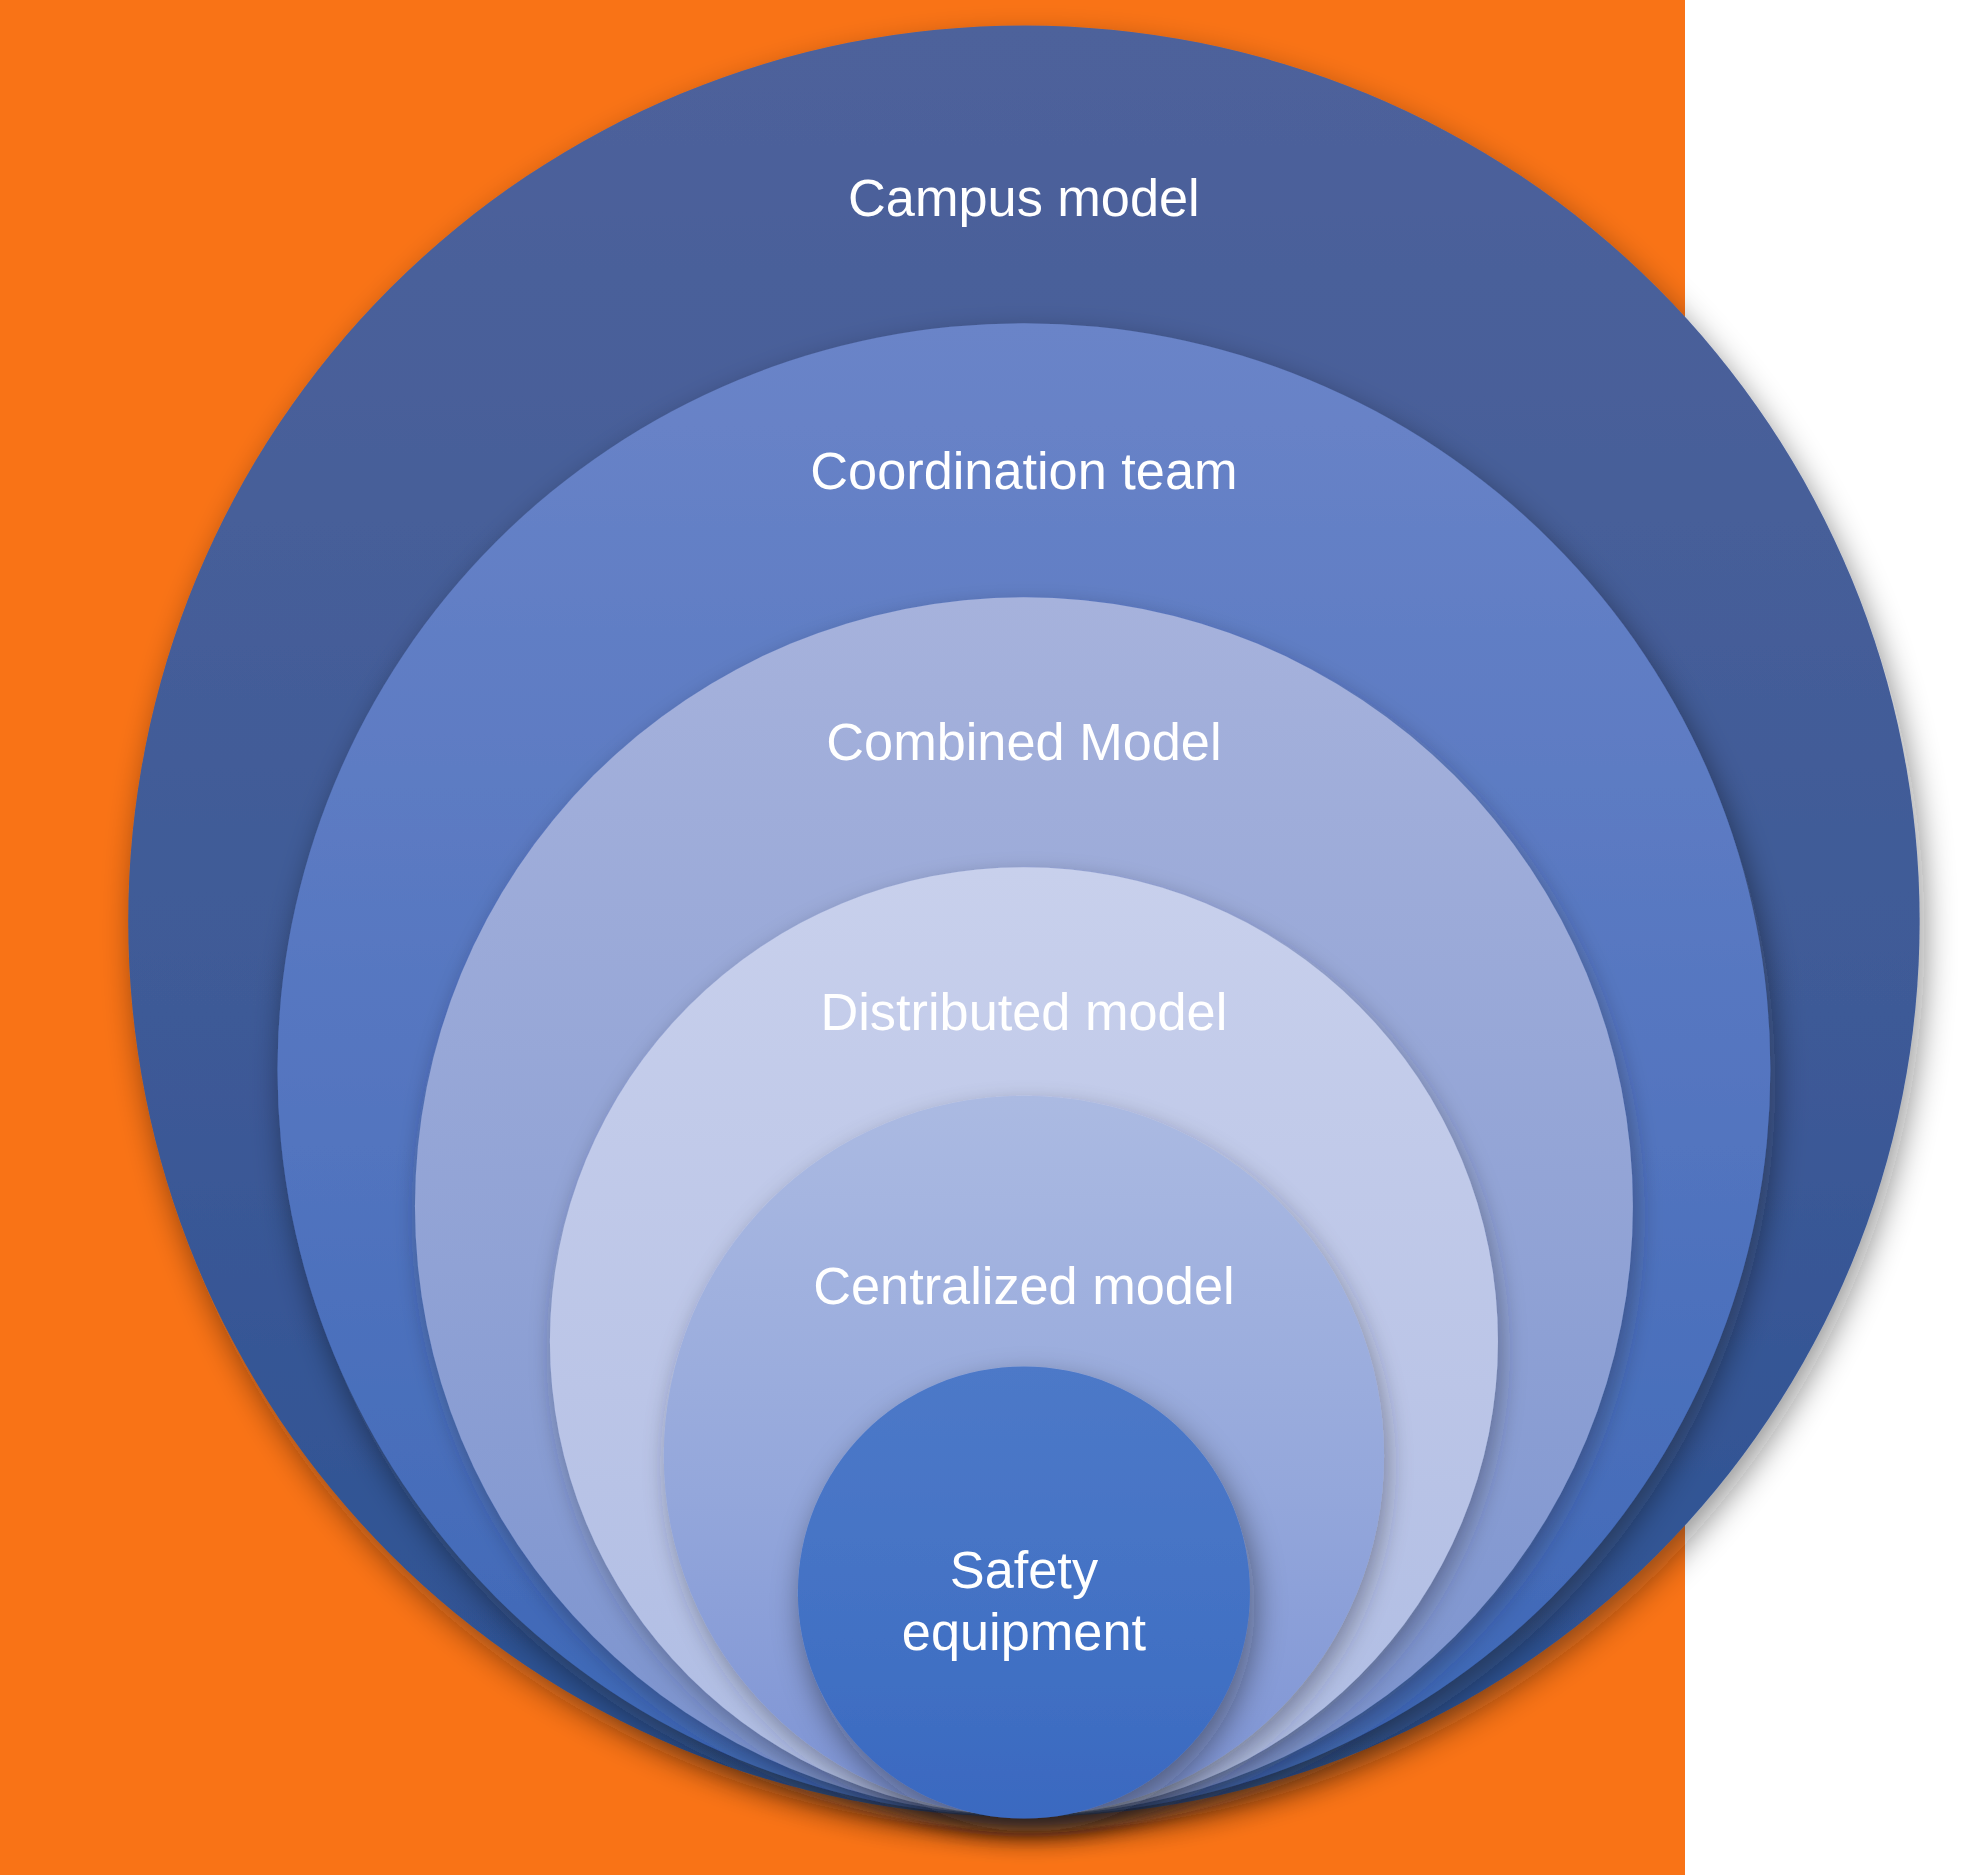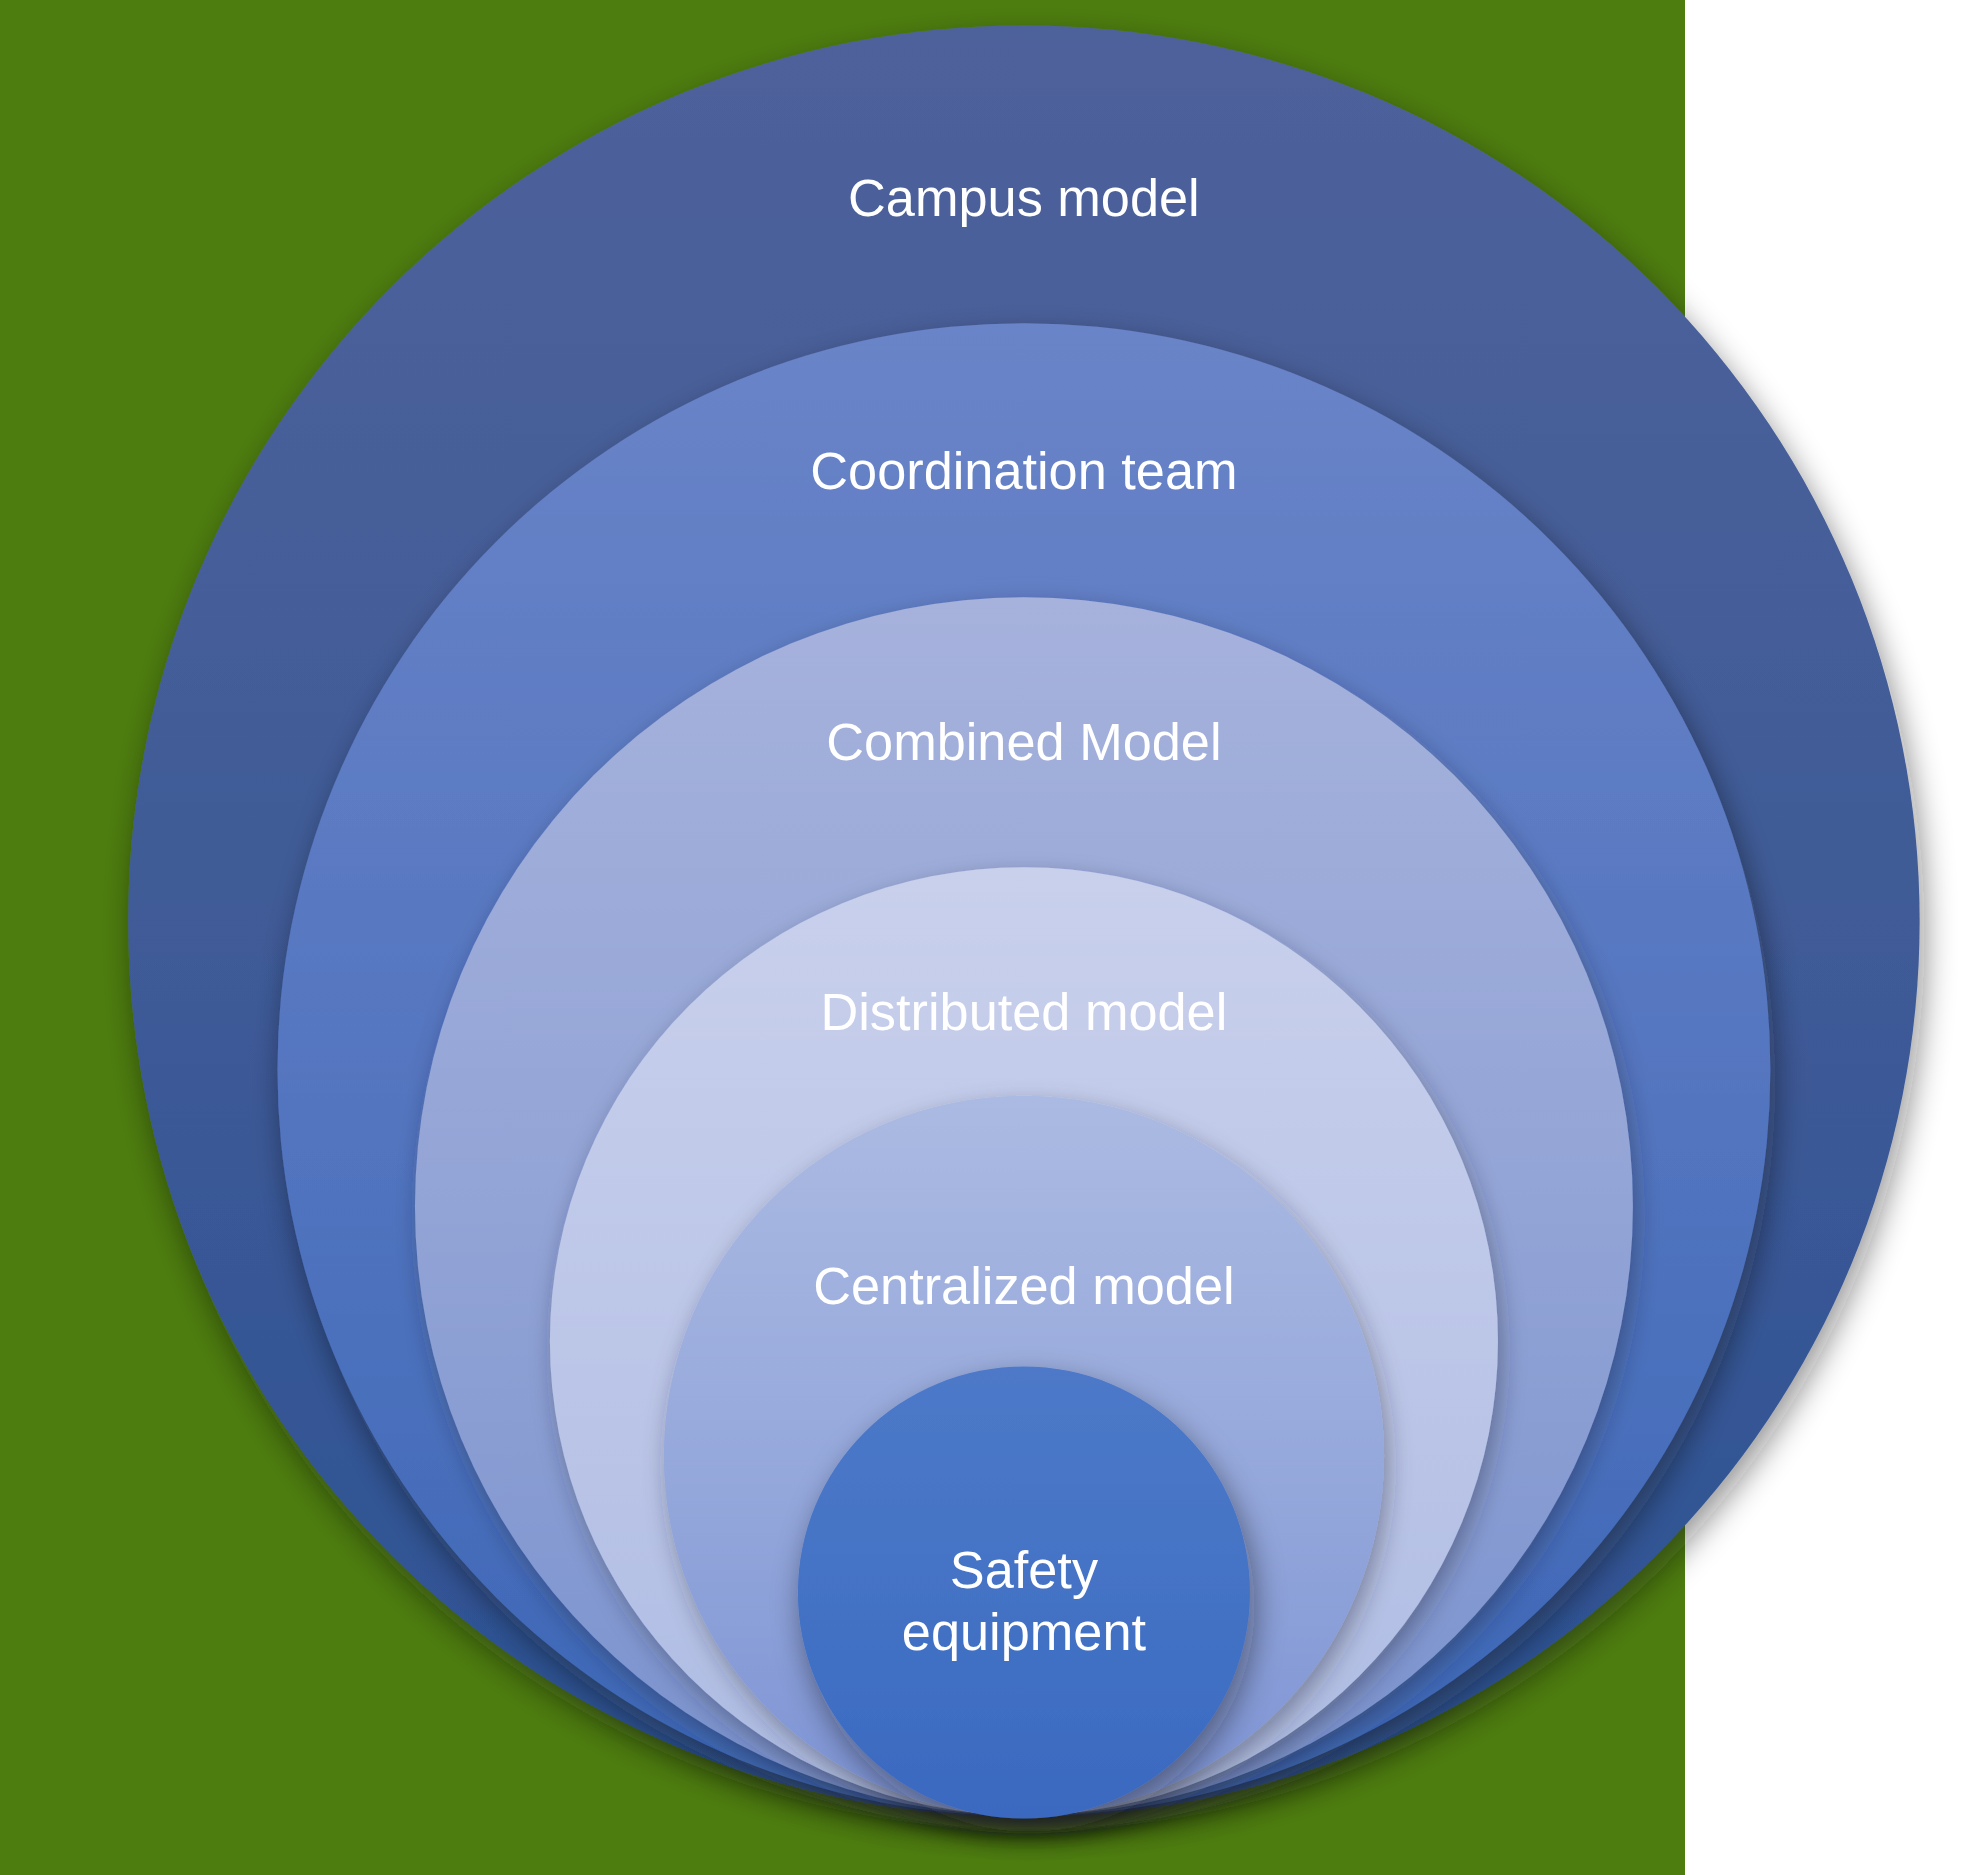--- a/index.html
+++ b/index.html
@@ -11,21 +11,21 @@
   body {
     width: 1977px;
     height: 1876px;
     overflow: hidden;
     font-family: "Liberation Sans", sans-serif;
   }
   #diagram-root {
     position: relative;
     width: 1685px;
     height: 1876px;
-    background: #4d7c0f;
+    background: #f97316;
   }
   .svg-stage {
     position: absolute;
     left: 0;
     top: 0;
     width: 1977px;
     height: 1876px;
     display: block;
   }
   .ring-label {

